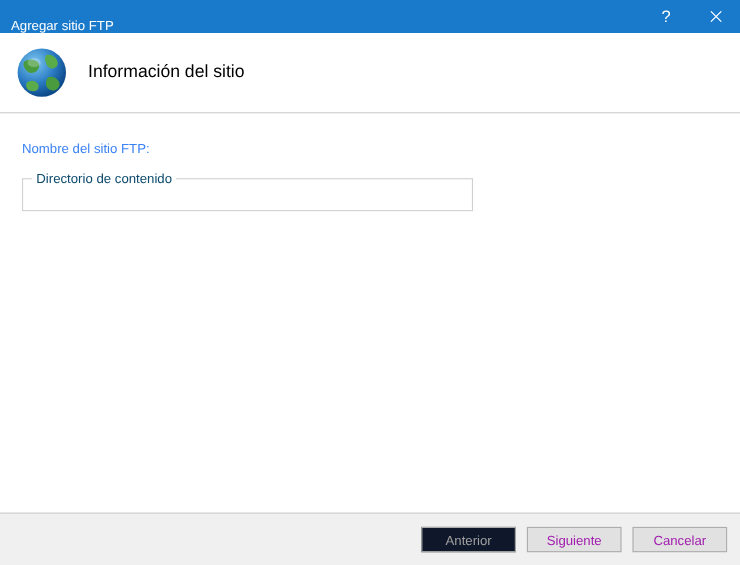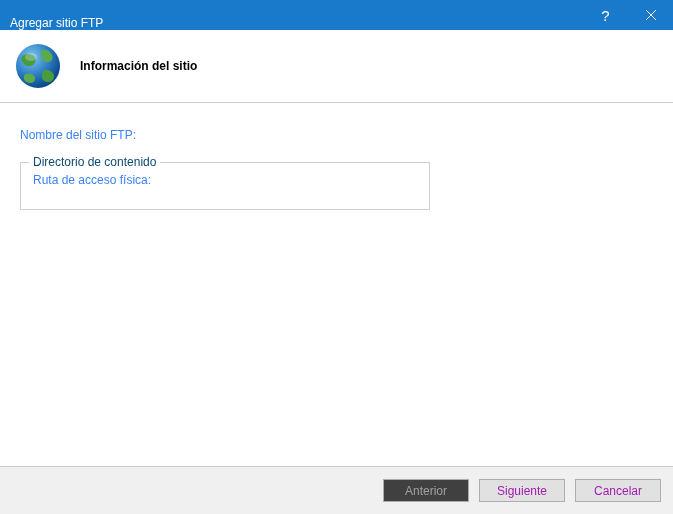--- a/index.html
+++ b/index.html
@@ -6,37 +6,37 @@
     body { font-family: "Segoe UI", Tahoma, sans-serif; font-size: 12px; background: #fff; width: 673px; height: 514px; overflow: hidden; }
     
     .titlebar { background: #1979ca; color: #fff; height: 30px; display: flex; align-items: flex-end; padding-left: 10px; }
     .titlebar-text { flex: 1; font-size: 12px; }
     .titlebar-buttons { display: flex; height: 100%; }
     .titlebar-btn { width: 45px; display: flex; align-items: center; justify-content: center; color: #fff; font-size: 14px; cursor: pointer; }
     .titlebar-btn.help { font-size: 15px; }
     
     .header { display: flex; align-items: center; padding: 12px 20px 12px 14px; border-bottom: 1px solid #ccc; background: #fff; }
     .header-icon { width: 48px; height: 48px; margin-right: 18px; }
-    .header-title { font-size: 12px; font-weight: bold; color: #000; }
+    .header-title { font-size: 16px; font-weight: normal; color: #000; }
     
     .content { padding: 25px 20px 10px 20px; }
     
     .field-label { font-size: 12px; color: #3b82f6; margin-bottom: 4px; }
     .text-input { width: 206px; height: 22px; padding: 2px 4px; border: 1px solid #7a7a7a; font-family: inherit; font-size: 12px; background: #fff; }
     
     .fieldset { border: 1px solid #d0d0d0; margin-top: 20px; padding: 10px 12px 18px 12px; width: 410px; position: relative; }
     .fieldset-legend { position: absolute; top: -8px; left: 8px; background: #fff; padding: 0 4px; font-size: 12px; color: #0c4a6e; }
     
     .path-row { display: flex; align-items: center; gap: 16px; margin-top: 4px; }
     .path-input { width: 330px; height: 22px; padding: 2px 4px; border: 1px solid #7a7a7a; font-family: inherit; font-size: 12px; background: #fff; }
     .browse-btn { width: 28px; height: 22px; border: 2px solid #0078d7; background: #e1e1e1; font-size: 11px; cursor: pointer; display: flex; align-items: center; justify-content: center; color: #000; }
     
     .footer { position: absolute; bottom: 0; left: 0; right: 0; height: 48px; border-top: 1px solid #ccc; background: #f0f0f0; display: flex; justify-content: flex-end; align-items: center; padding-right: 12px; gap: 10px; }
     .footer-btn { min-width: 86px; height: 23px; border: 1px solid #adadad; background: #e1e1e1; font-family: inherit; font-size: 12px; cursor: pointer; color: #a21caf; }
-    .footer-btn:disabled { color: #a0a0a0; cursor: default; background: #404040; }
+    .footer-btn:disabled { color: #a0a0a0; cursor: default; background: #0f172a; }
   </style>
 </head>
 <body>
 
 <div class="titlebar">
   <span class="titlebar-text">Agregar sitio FTP</span>
   <div class="titlebar-buttons">
     <div class="titlebar-btn help">?</div>
     <div class="titlebar-btn">
       <svg width="10" height="10" viewBox="0 0 10 10">
@@ -65,21 +65,20 @@
     </svg>
   </div>
   <div class="header-title">Información del sitio</div>
 </div>
 
 <div class="content">
   <div class="field-label">Nombre del sitio FTP:</div>
   
   <div class="fieldset">
     <div class="fieldset-legend">Directorio de contenido</div>
-    <div class="field-label">Ruta de acceso física:</div>
   </div>
 </div>
 
 <div class="footer">
   <button class="footer-btn" disabled="">Anterior</button>
   <button class="footer-btn">Siguiente</button>
   <button class="footer-btn">Cancelar</button>
 </div>
 
 </body></html>

